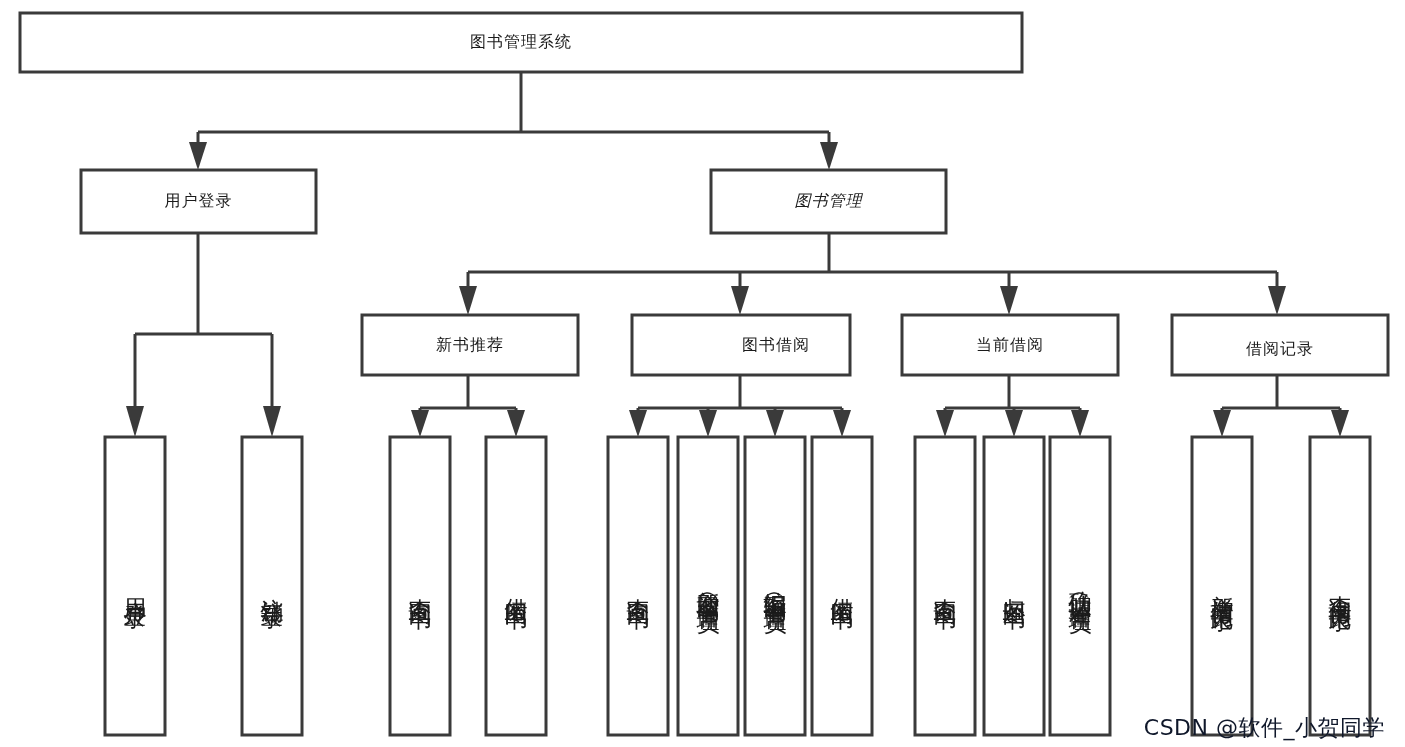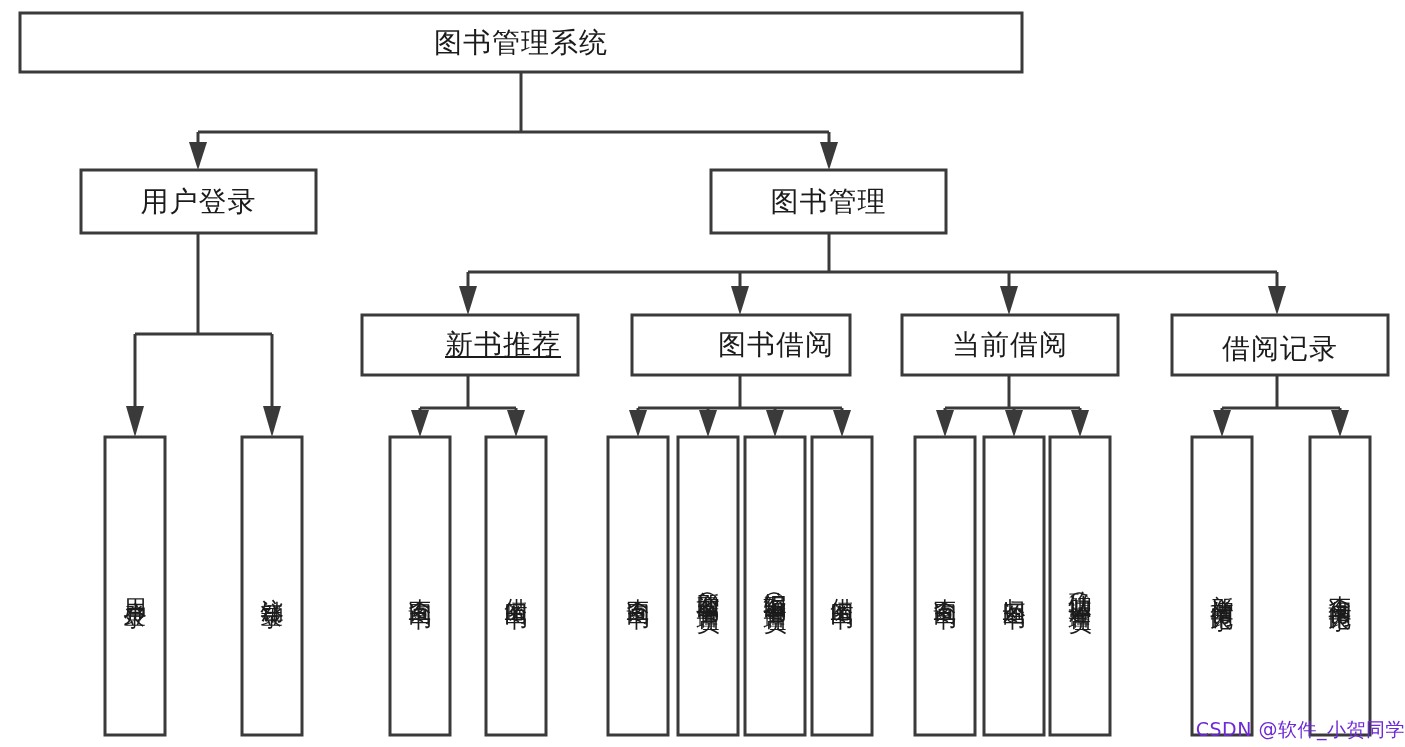--- a/index.html
+++ b/index.html
@@ -52,32 +52,32 @@
     color: #1b1b1b;
     letter-spacing: 3px;
     pointer-events: none;
     white-space: nowrap;
   }
   .hlabel-wrap {
     position: absolute;
     display: flex;
     align-items: center;
     justify-content: center;
-    font-size: 28px;
+    font-size: 16px;
     color: #1b1b1b;
     letter-spacing: 1px;
     pointer-events: none;
     white-space: nowrap;
   }
   .watermark {
     position: absolute;
-    right: 0;
+    right: 20px;
     bottom: 4px;
-    font-size: 19px;
-    color: #6d28d9;
+    font-size: 22px;
+    color: #0f172a;
     letter-spacing: 0.5px;
     white-space: nowrap;
   }
 </style>
 </head>
 <body>
 
 <div id="diagram-root">
 
   <svg class="diagram" viewBox="0 0 1405 747" xmlns="http://www.w3.org/2000/svg">
@@ -185,23 +185,23 @@
     <rect class="node-rect" x="1050" y="437" width="60" height="298"></rect>
 
     <rect class="node-rect" x="1192" y="437" width="60" height="298"></rect>
     <rect class="node-rect" x="1310" y="437" width="60" height="298"></rect>
   </svg>
 
   <div class="hlabel-wrap" style="left:20px; top:13px; width:1002px; height:59px;">图书管理系统</div>
 
   <div class="hlabel-wrap" style="left:81px; top:170px; width:235px; height:63px;">用户登录</div>
 
-  <div class="hlabel-wrap" style="left:711px; top:170px; width:235px; height:63px;">图书管理</div>
-
-  <div class="hlabel-wrap" style="left:383px; top:315px; width:240px; height:60px;text-decoration:underline;">新书推荐</div>
+  <div class="hlabel-wrap" style="left:711px; top:170px; width:235px; height:63px;font-style:italic;">图书管理</div>
+
+  <div class="hlabel-wrap" style="left:350px; top:315px; width:240px; height:60px;">新书推荐</div>
 
   <div class="hlabel-wrap" style="left:632px; top:315px; width:218px; height:60px;padding-left:35px;">图书借阅</div>
 
   <div class="hlabel-wrap" style="left:902px; top:315px; width:216px; height:60px;">当前借阅</div>
 
   <div class="hlabel-wrap" style="left:1172px; top:315px; width:216px; height:68px;">借阅记录</div>
 
   <div class="vlabel-wrap" style="left:105px; top:437px; width:60px; height:298px;">用户登录</div>
 
   <div class="vlabel-wrap" style="left:242px; top:437px; width:60px; height:298px;">注销登录</div>

